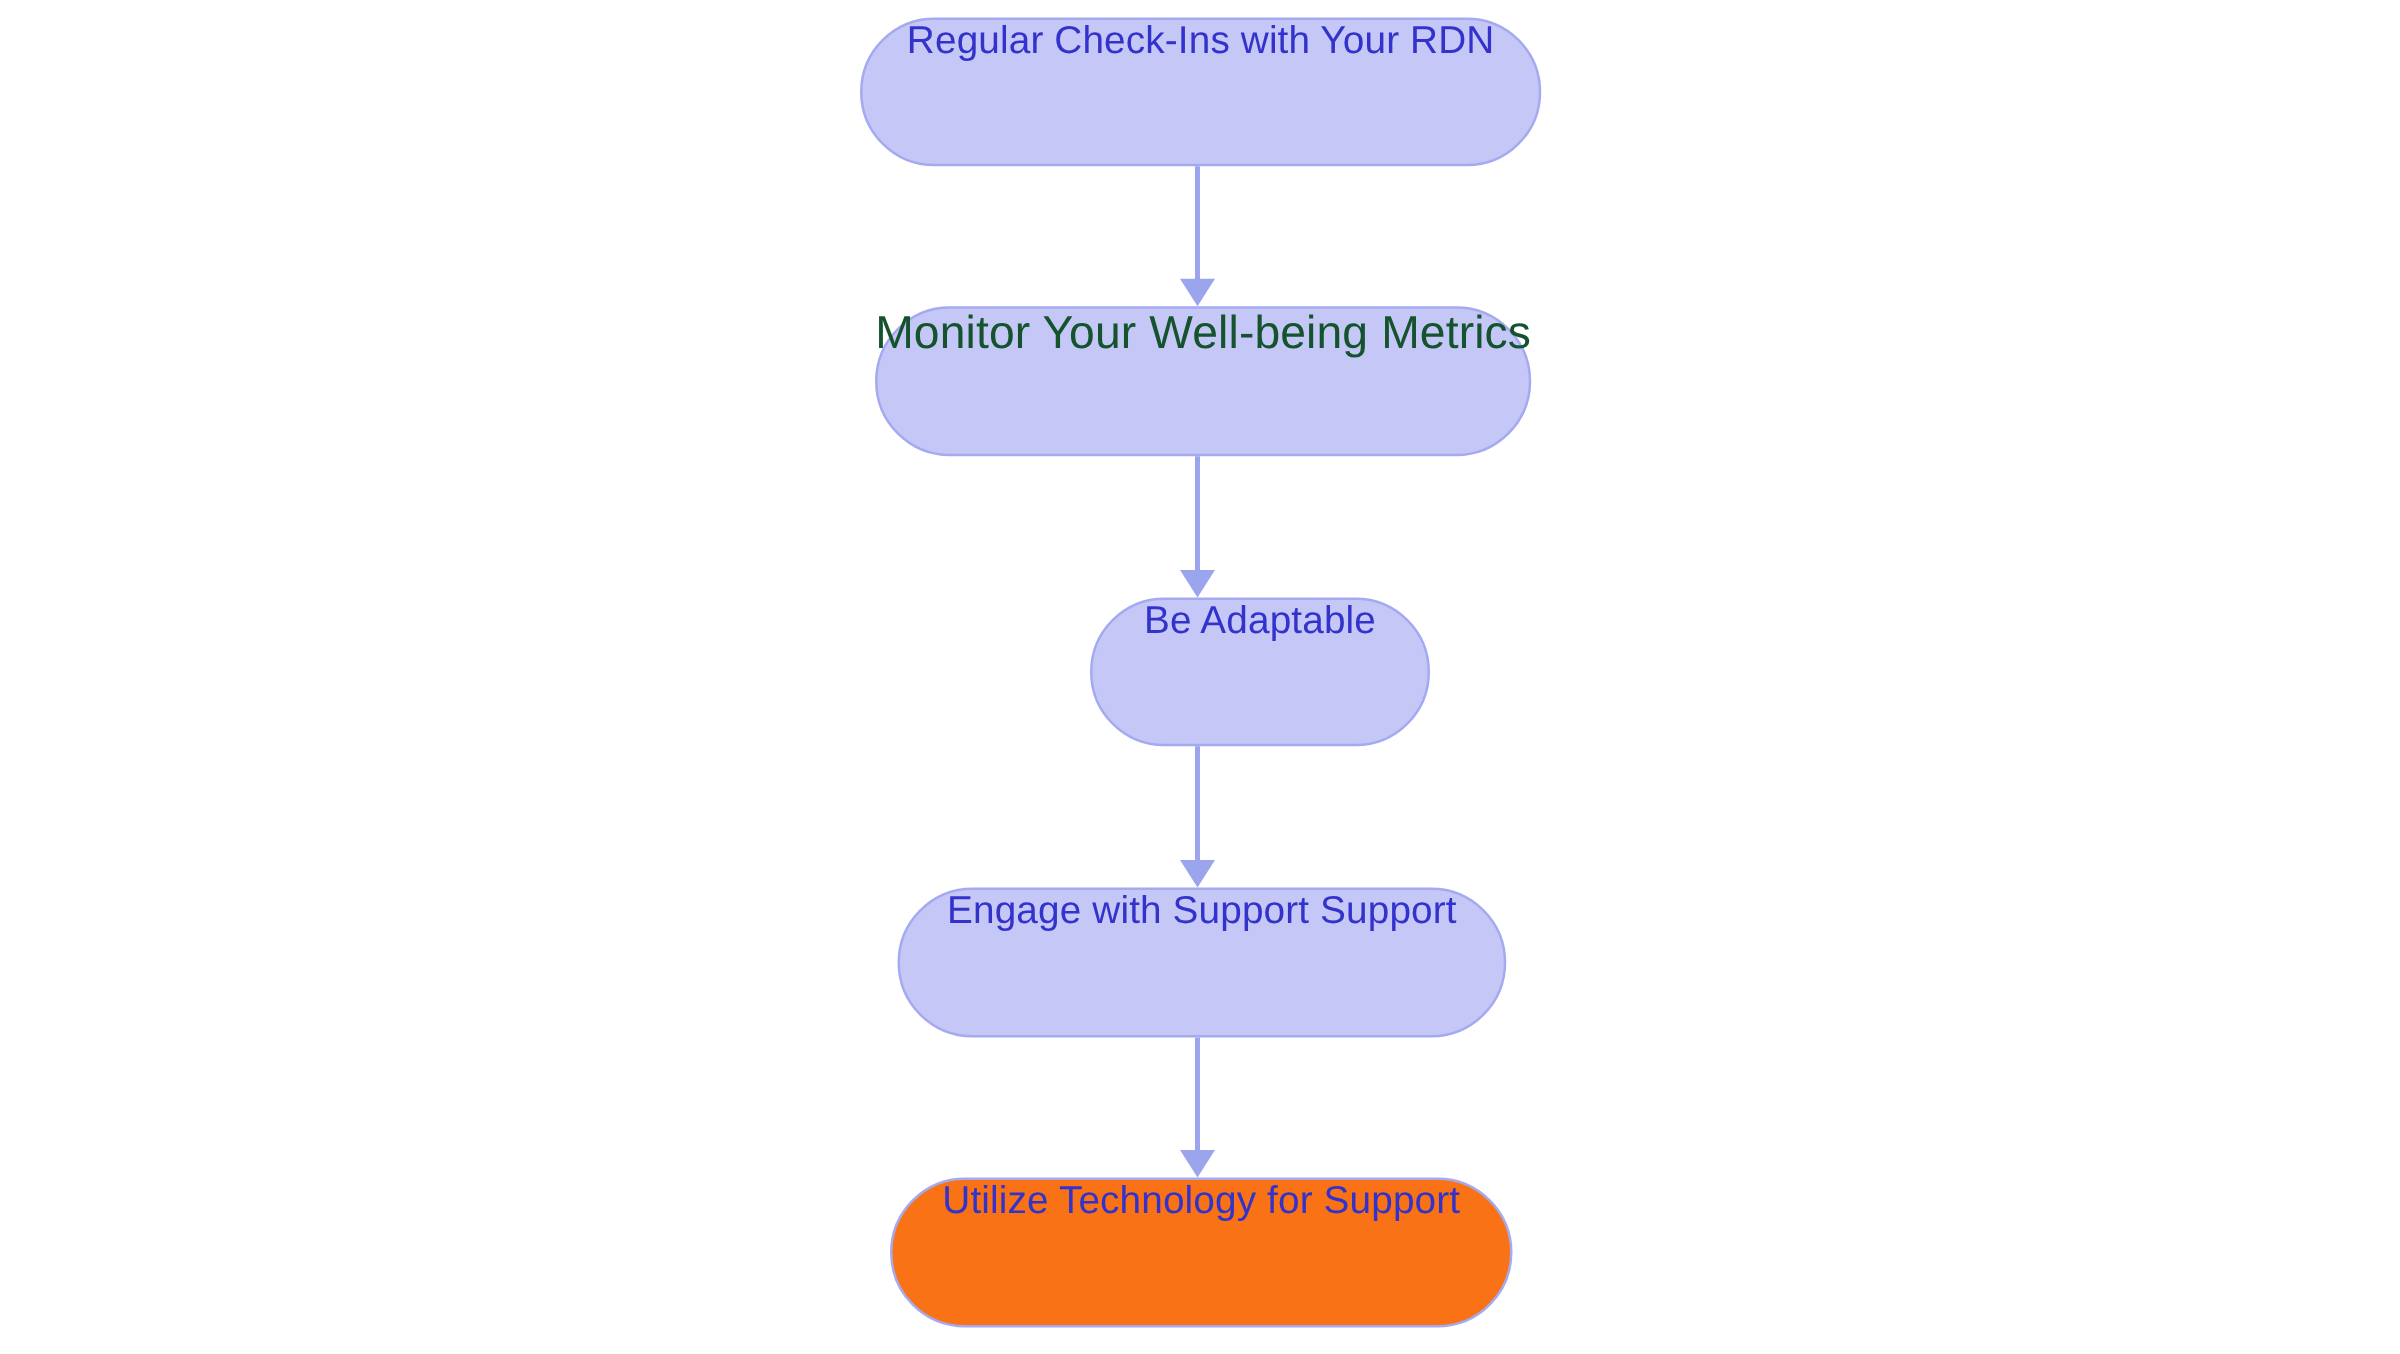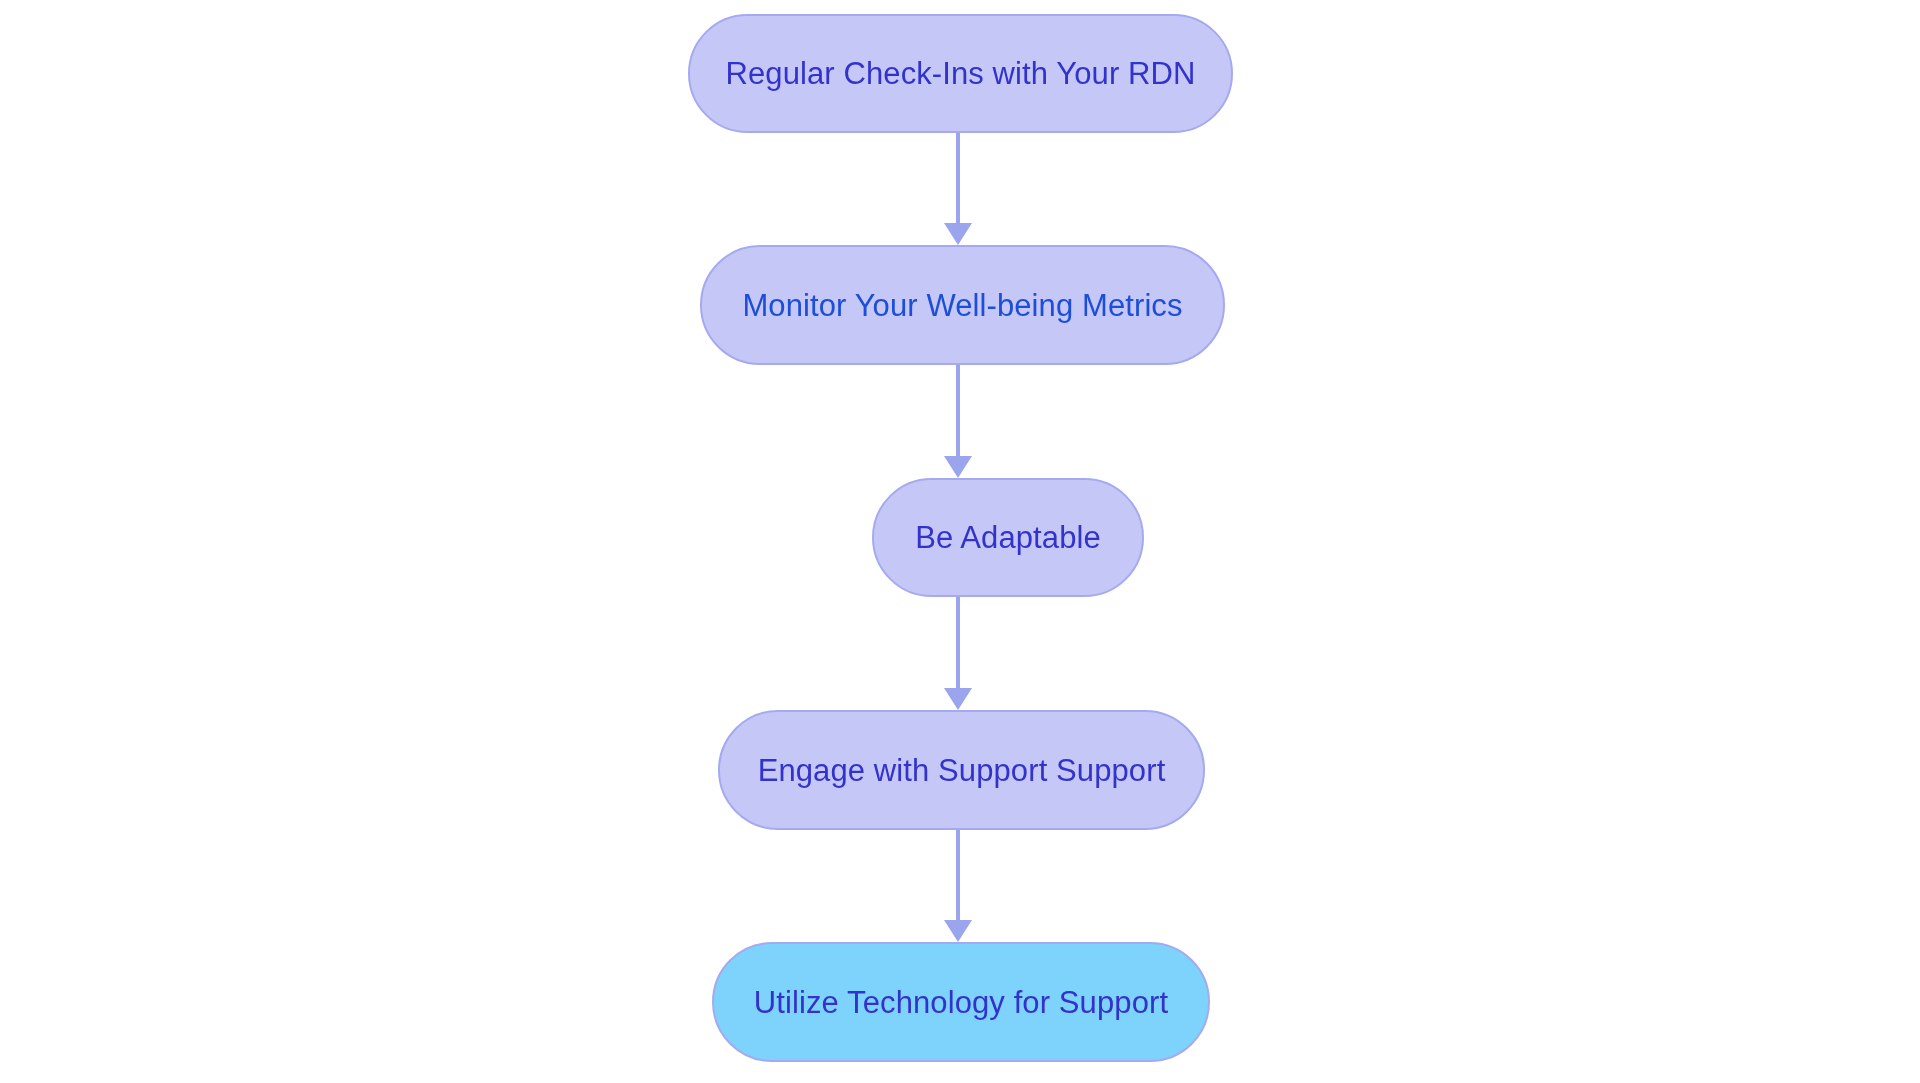--- a/index.html
+++ b/index.html
@@ -20,21 +20,21 @@
     height: 1083px;
     background: #ffffff;
   }
   .node {
     position: absolute;
     box-sizing: border-box;
     background: #c5c8f7;
     border: 2px solid #d946ef;
     border-radius: 999px;
     display: flex;
-    align-items: center;
+    align-items: flex-start;
     justify-content: center;
     z-index: 2;
   }
   .node-label {
     color: #3333cc;
     font-family: "Liberation Sans", sans-serif;
     font-size: 31px;
     font-weight: 400;
     letter-spacing: 0.1px;
     white-space: nowrap;
@@ -75,24 +75,24 @@
     <div class="connector" style="left: 944px; top: 830px; width: 28px; height: 112px;">
       <svg width="28" height="112" viewBox="0 0 28 112">
         <line x1="14" y1="0" x2="14" y2="91" stroke="#9aa5ee" stroke-width="4"></line>
         <polygon points="0,90 28,90 14,112" fill="#9aa5ee"></polygon>
       </svg>
     </div>
     <div class="node" style="left: 688px; top: 14px; width: 545px; height: 119px; background: rgb(197, 200, 247); border-color: rgb(165, 170, 240);">
       <span class="node-label" style="color: rgb(51, 51, 204); font-size: 31px;">Regular Check-Ins with Your RDN</span>
     </div>
     <div class="node" style="left: 700px; top: 245px; width: 525px; height: 120px; background: rgb(197, 200, 247); border-color: rgb(165, 170, 240);">
-      <span class="node-label" style="color: #1d4ed8; font-size: 31px;">Monitor Your Well-being Metrics</span>
+      <span class="node-label" style="color: #14532d; font-size: 37px;">Monitor Your Well-being Metrics</span>
     </div>
     <div class="node" style="left: 872px; top: 478px; width: 272px; height: 119px; background: rgb(197, 200, 247); border-color: rgb(165, 170, 240);">
       <span class="node-label" style="color: rgb(51, 51, 204); font-size: 31px;">Be Adaptable</span>
     </div>
     <div class="node" style="left: 718px; top: 710px; width: 487px; height: 120px; background: rgb(197, 200, 247); border-color: rgb(165, 170, 240);">
       <span class="node-label" style="color: rgb(51, 51, 204); font-size: 31px;">Engage with Support Support</span>
     </div>
-    <div class="node" style="left: 712px; top: 942px; width: 498px; height: 120px; background: #7dd3fc; border-color: rgb(165, 170, 240);">
+    <div class="node" style="left: 712px; top: 942px; width: 498px; height: 120px; background: #f97316; border-color: rgb(165, 170, 240);">
       <span class="node-label" style="color: rgb(51, 51, 204); font-size: 31px;">Utilize Technology for Support</span>
     </div>
   </div>
 
 </body></html>

